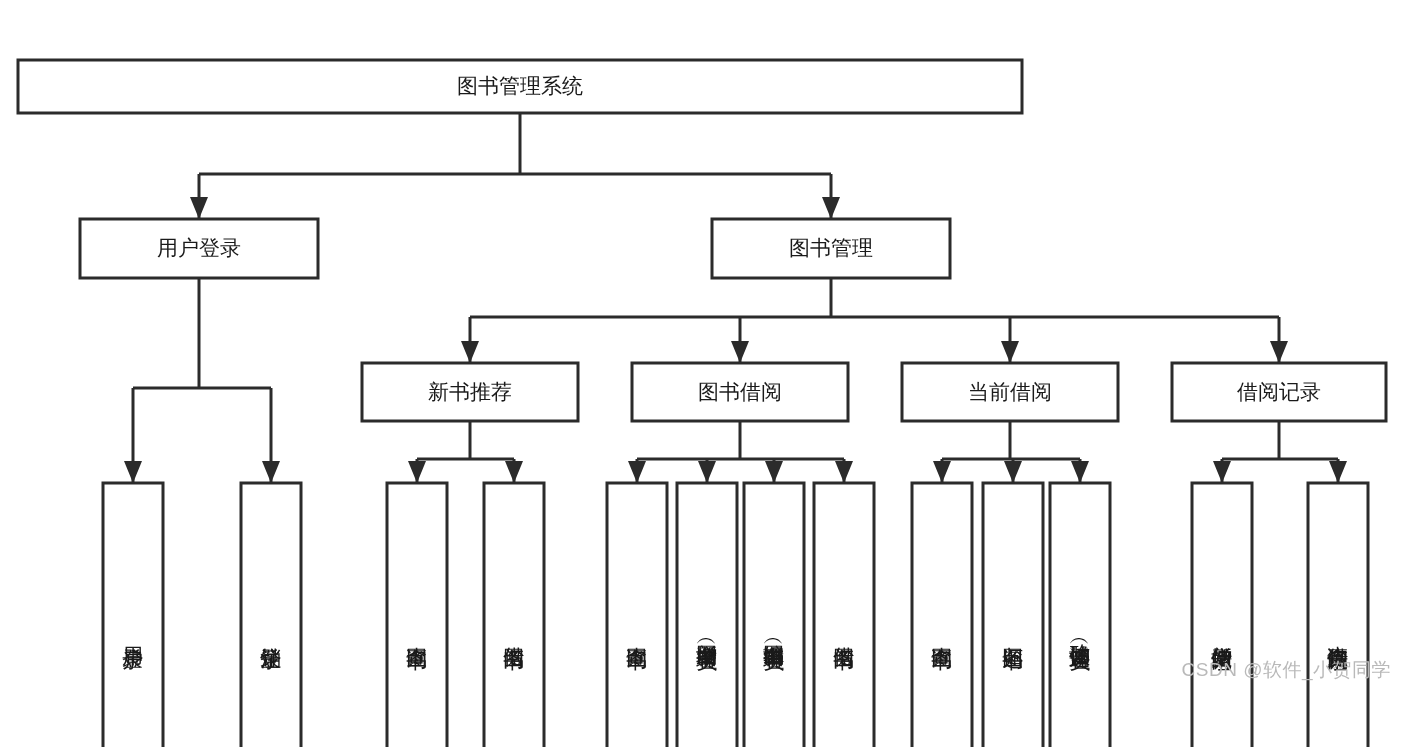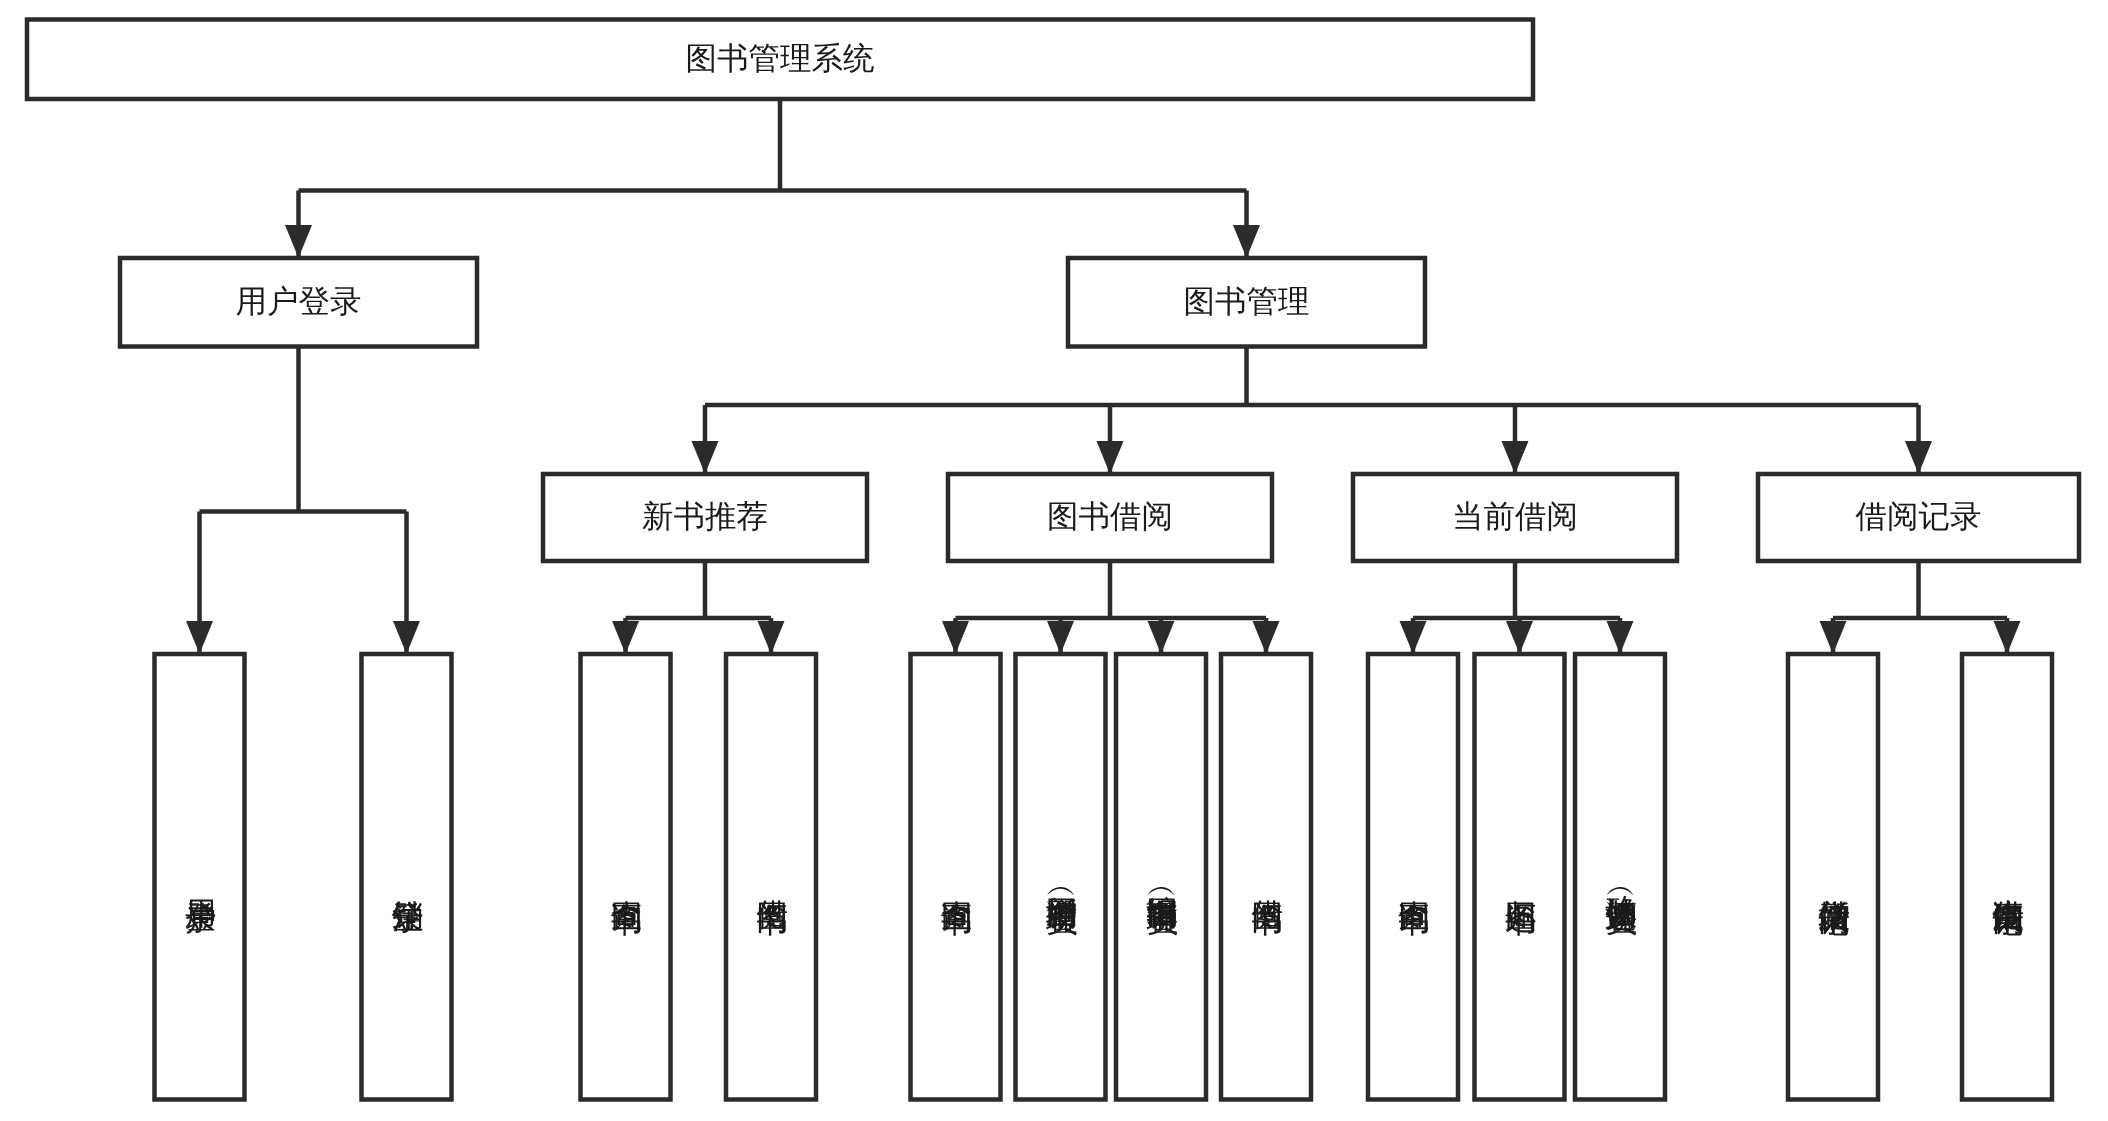--- a/index.html
+++ b/index.html
@@ -11,20 +11,21 @@
     width: 1405px;
     height: 747px;
     font-family: "Liberation Sans", "DejaVu Sans", sans-serif;
     overflow: hidden;
   }
   #diagram-root {
     position: relative;
     width: 1405px;
     height: 642px;
     background: #ffffff;
+    margin-top: 47px;
   }
   svg.diagram-canvas {
     position: absolute;
     top: 0;
     left: 0;
     width: 1405px;
     height: 747px;
     display: block;
   }
   .node-rect {
@@ -216,14 +217,15 @@
       <div class="vertical-label" style="left: 677px; top: 436px; width: 60px; height: 297px;">新增图书（管理员）</div>
       <div class="vertical-label" style="left: 744px; top: 436px; width: 60px; height: 297px;">编辑图书（管理员）</div>
       <div class="vertical-label" style="left: 814px; top: 436px; width: 60px; height: 297px;">借阅图书</div>
       <div class="vertical-label" style="left: 912px; top: 436px; width: 60px; height: 297px;">查询图书</div>
       <div class="vertical-label" style="left: 983px; top: 436px; width: 60px; height: 297px;">归还图书</div>
       <div class="vertical-label" style="left: 1050px; top: 436px; width: 60px; height: 297px;">确认归还（管理员）</div>
       <div class="vertical-label" style="left: 1192px; top: 436px; width: 60px; height: 297px;">新增借阅记录</div>
       <div class="vertical-label" style="left: 1308px; top: 436px; width: 60px; height: 297px;">查询借阅记录</div>
     </div>
 
+  <div class="watermark">CSDN @软件_小贺同学</div>
 
 </div>
 
 </body></html>

